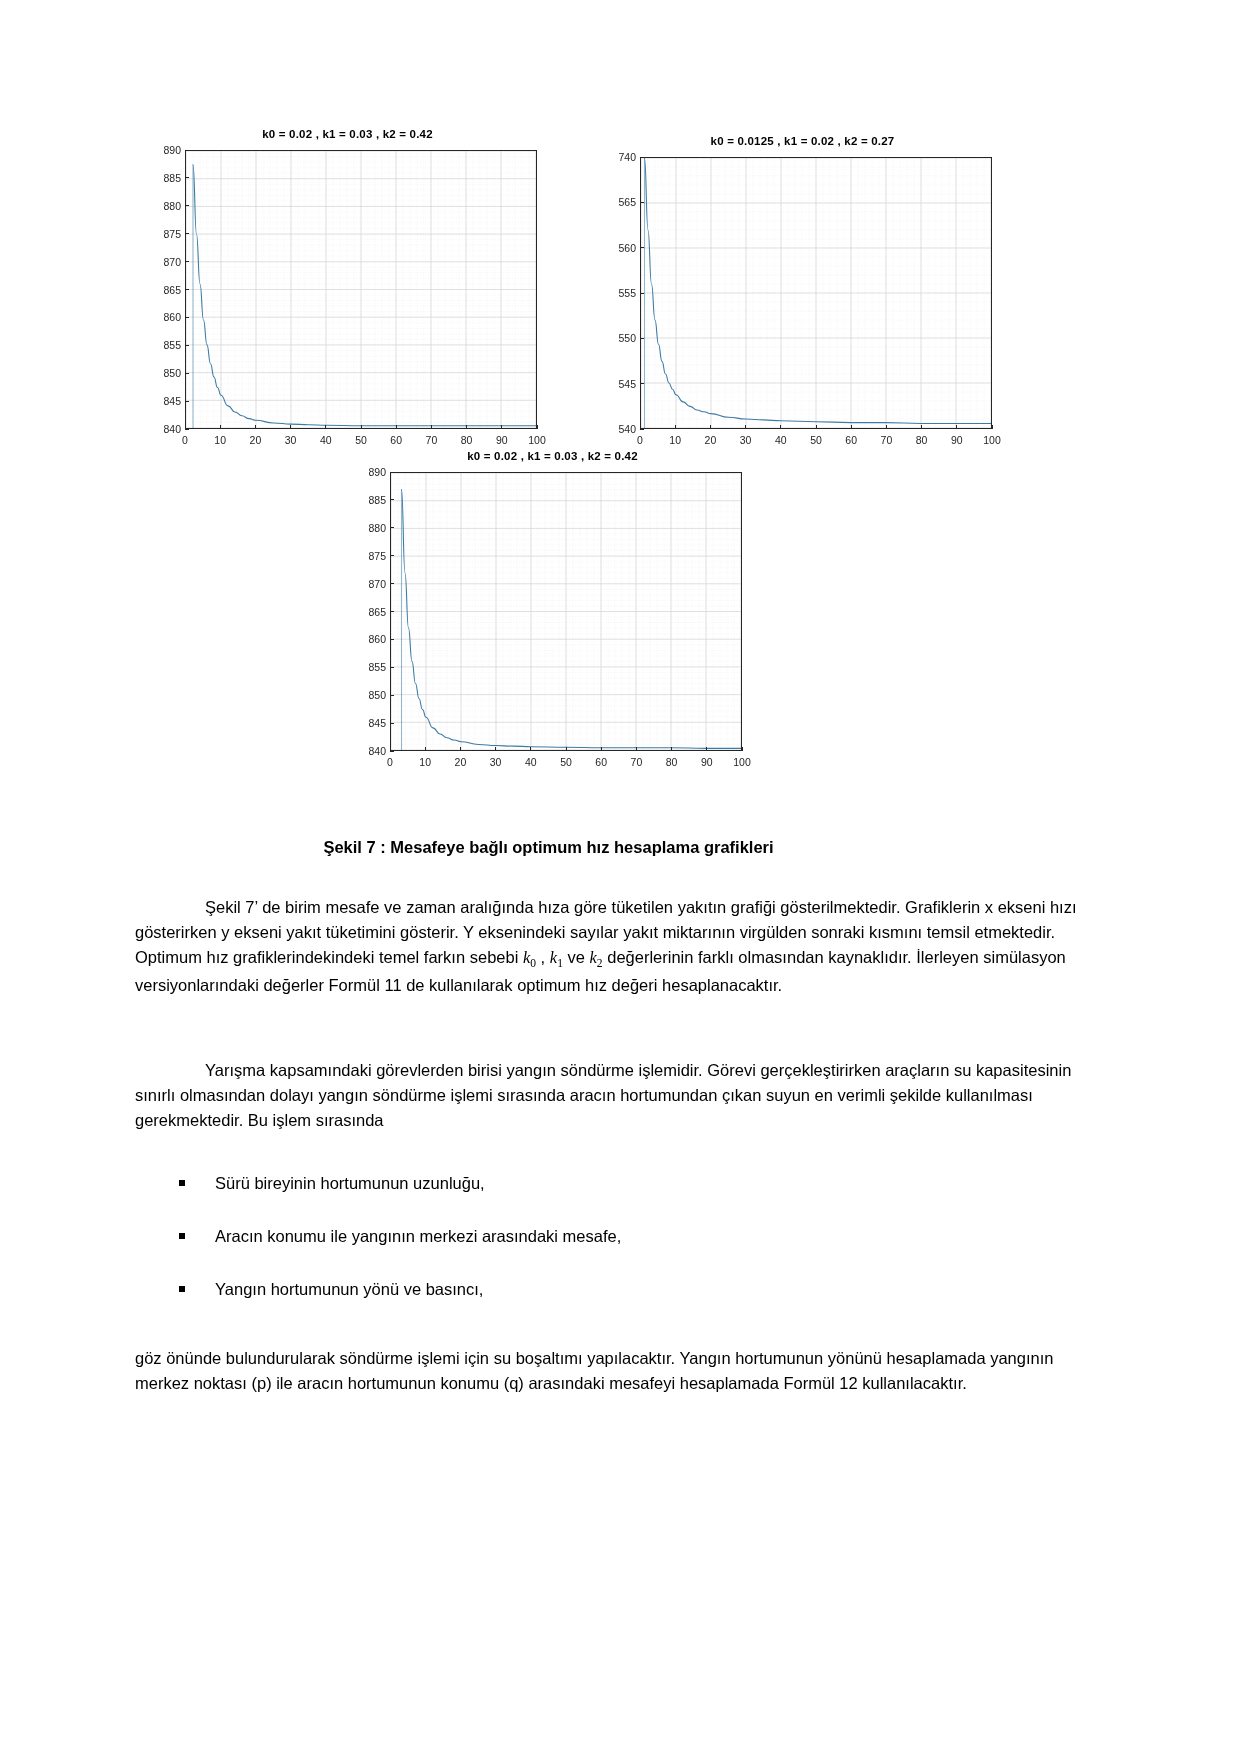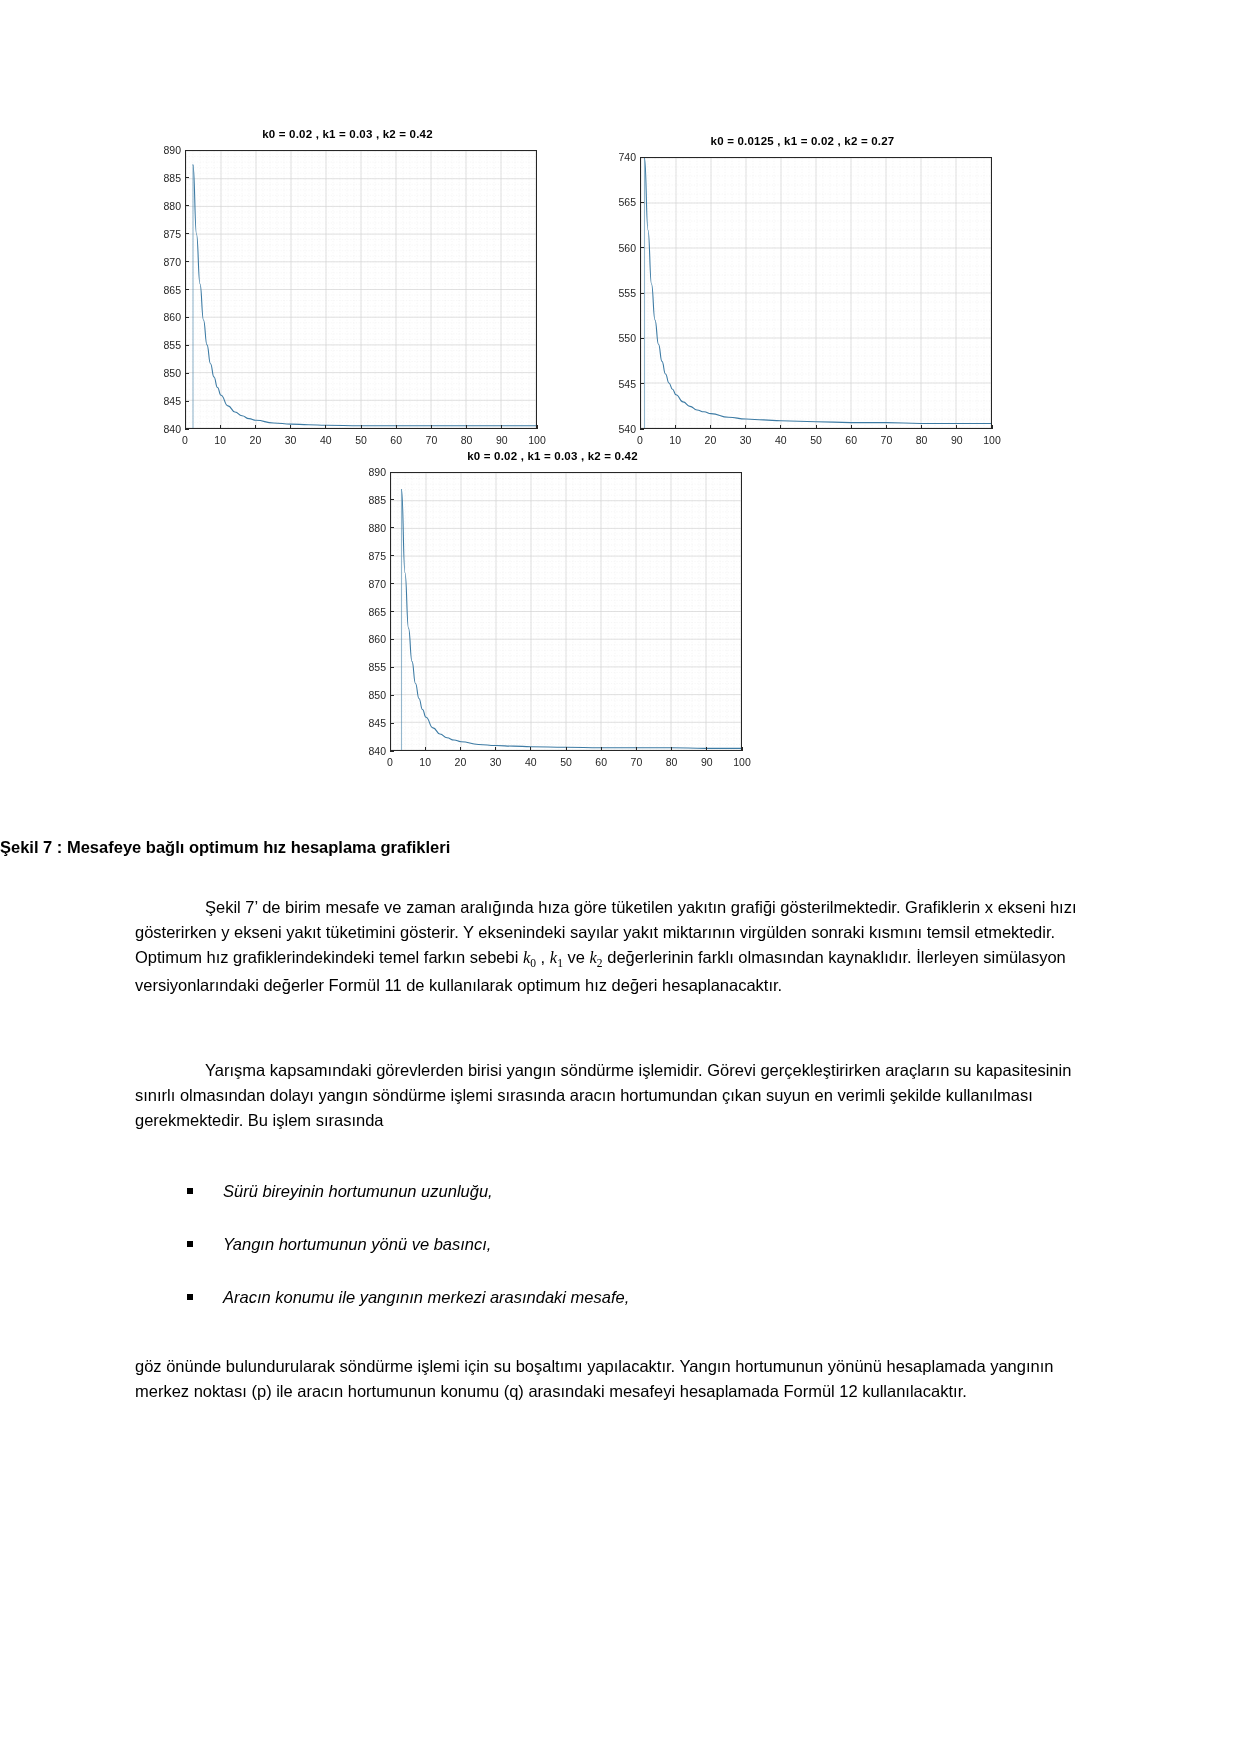--- a/index.html
+++ b/index.html
@@ -98,20 +98,21 @@
     position: absolute;
     background: #262626;
   }
 
   
   .caption {
     position: absolute;
     left: 0;
     top: 838px;
     width: 1097px;
+    text-align: center;
     font-size: 16.5px;
     font-weight: bold;
     color: #000;
   }
 
   
   .body-col {
     position: absolute;
     left: 135px;
     top: 895px;
@@ -134,24 +135,23 @@
 
   h2.section-heading {
     margin: 0;
     font-size: 16.5px;
     font-weight: bold;
     line-height: 1.5;
     color: #000;
   }
 
   ul.bullets {
-    margin: 16px;
+    margin: 8px;
     padding: 0;
     list-style: none;
-    font-style: italic;
   }
   ul.bullets li {
     position: relative;
     font-size: 16.5px;
     line-height: 1.5;
     padding-left: 72px;
     margin-bottom: 28px;
     color: #000;
   }
   ul.bullets li .bullet-glyph {
@@ -723,25 +723,25 @@
 
     <div class="spacer-md"></div>
 
     <ul class="bullets">
       <li>
         <span class="bullet-glyph"></span>
         <span>Sürü bireyinin hortumunun uzunluğu,</span>
       </li>
       <li>
         <span class="bullet-glyph"></span>
-        <span>Yangın hortumunun yönü ve basıncı,</span>
+        <span>Aracın konumu ile yangının merkezi arasındaki mesafe,</span>
       </li>
       <li>
         <span class="bullet-glyph"></span>
-        <span>Aracın konumu ile yangının merkezi arasındaki mesafe,</span>
+        <span>Yangın hortumunun yönü ve basıncı,</span>
       </li>
     </ul>
 
     <div class="spacer-sm"></div>
 
     <p class="para">göz önünde bulundurularak söndürme işlemi için su boşaltımı yapılacaktır. Yangın hortumunun yönünü hesaplamada yangının merkez noktası (p) ile aracın hortumunun konumu (q) arasındaki mesafeyi hesaplamada Formül 12 kullanılacaktır.</p>
 
   </div>
 
 </div>

